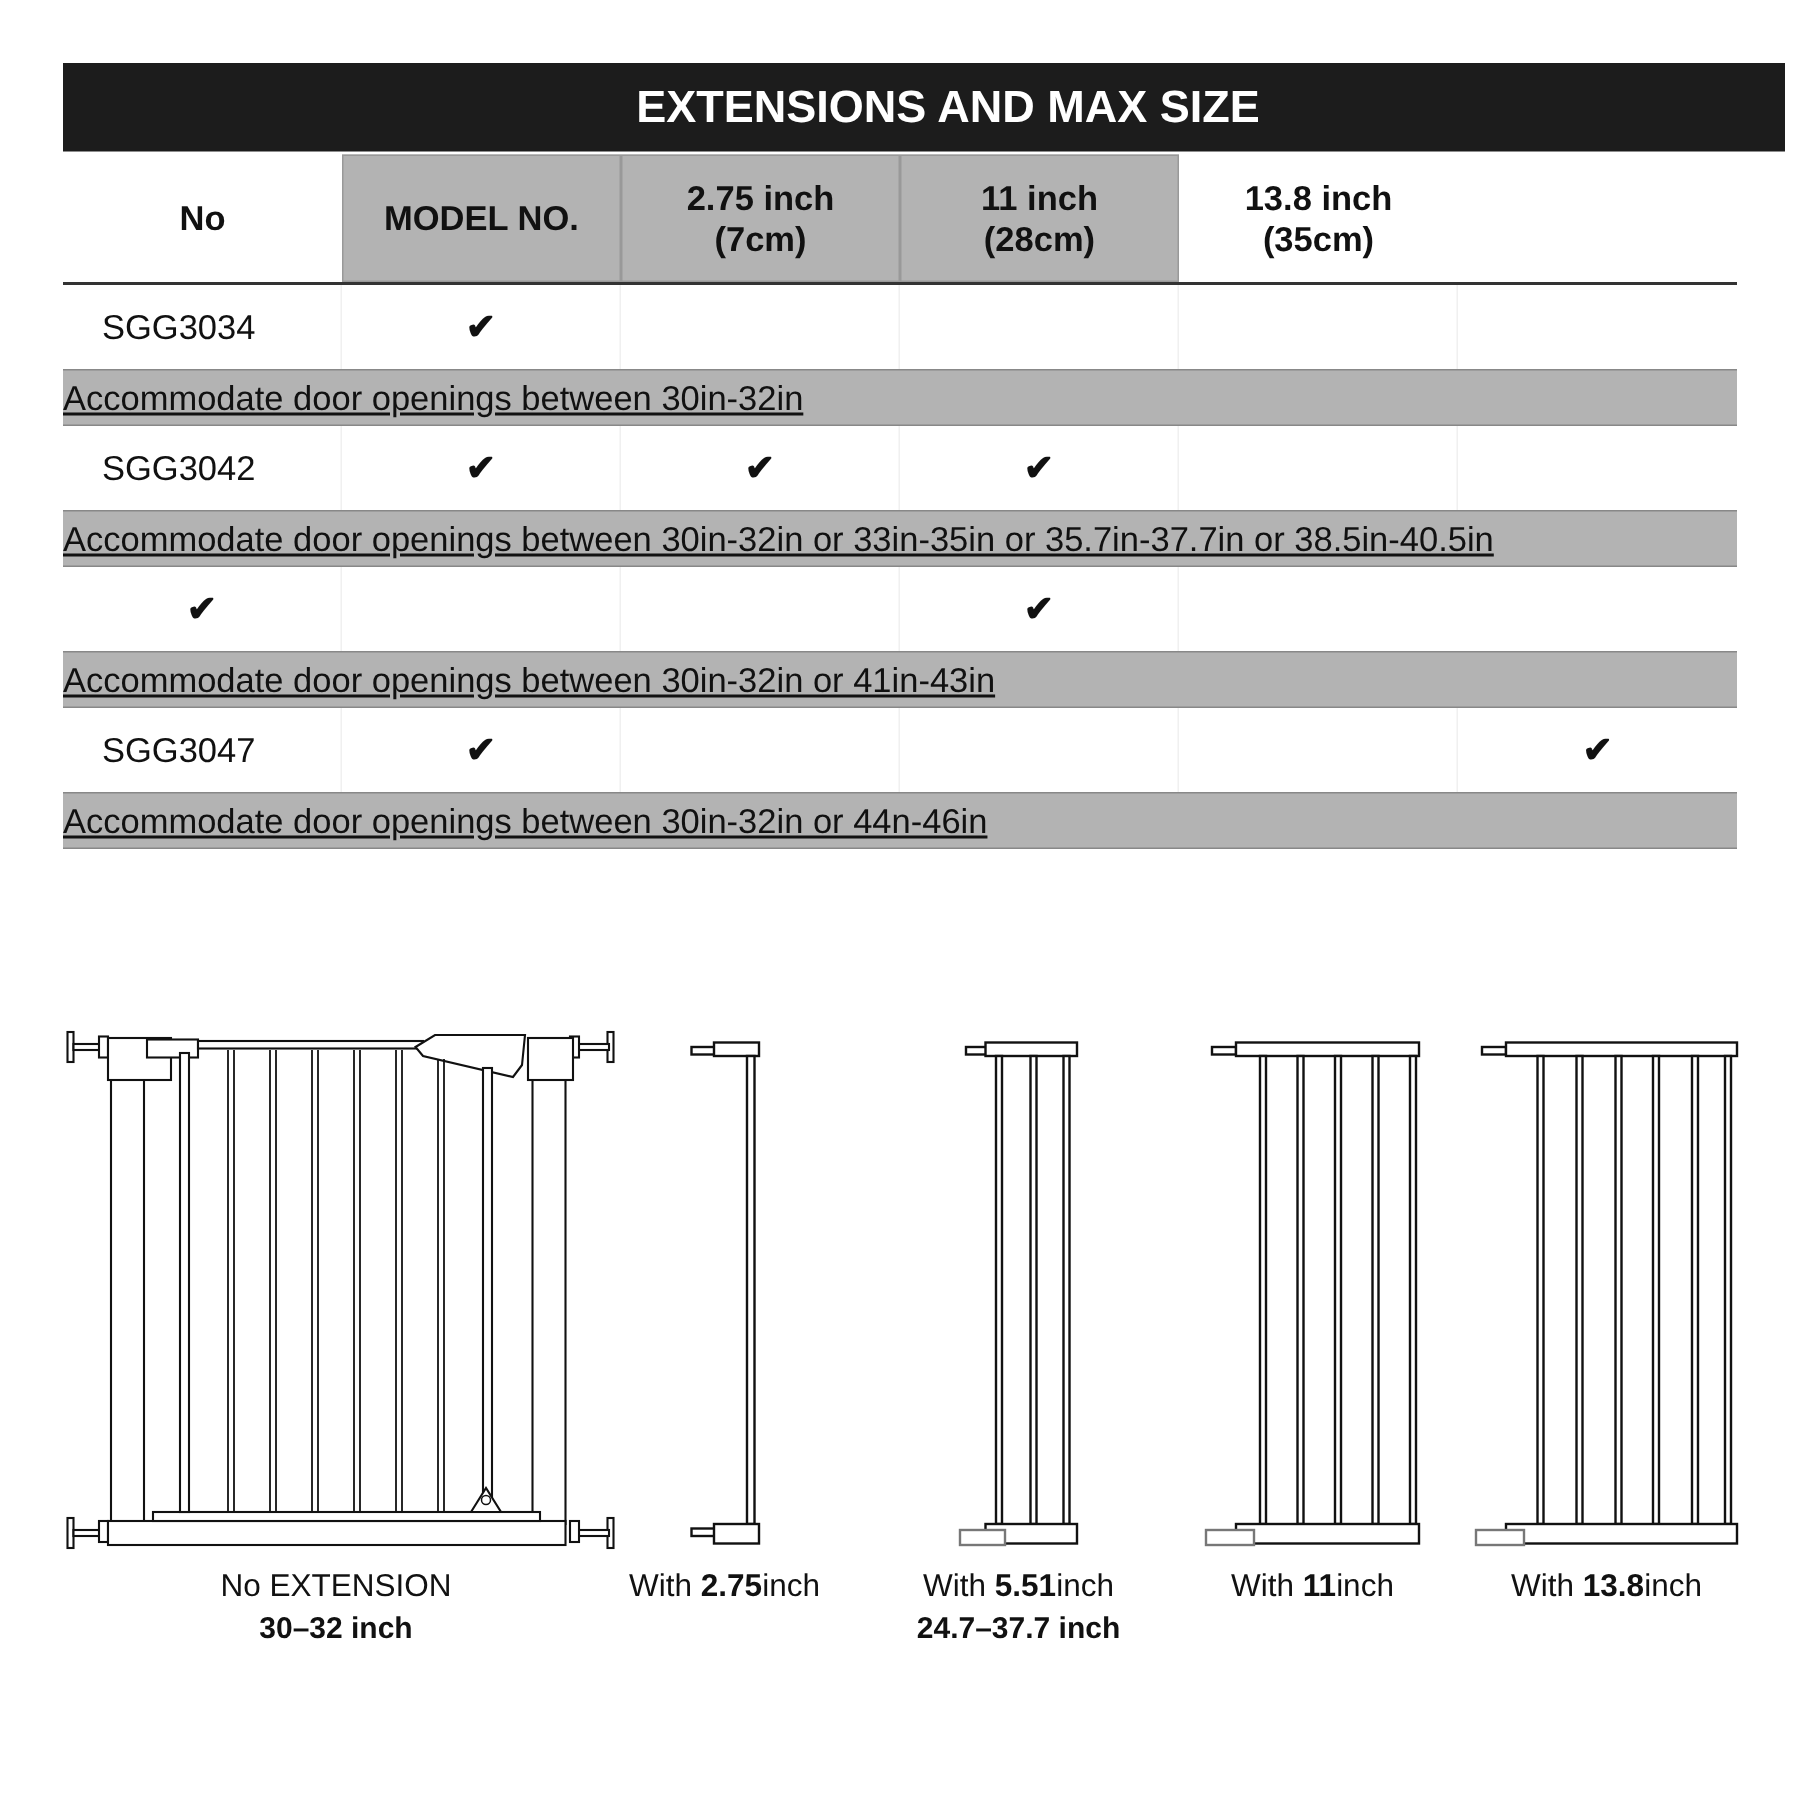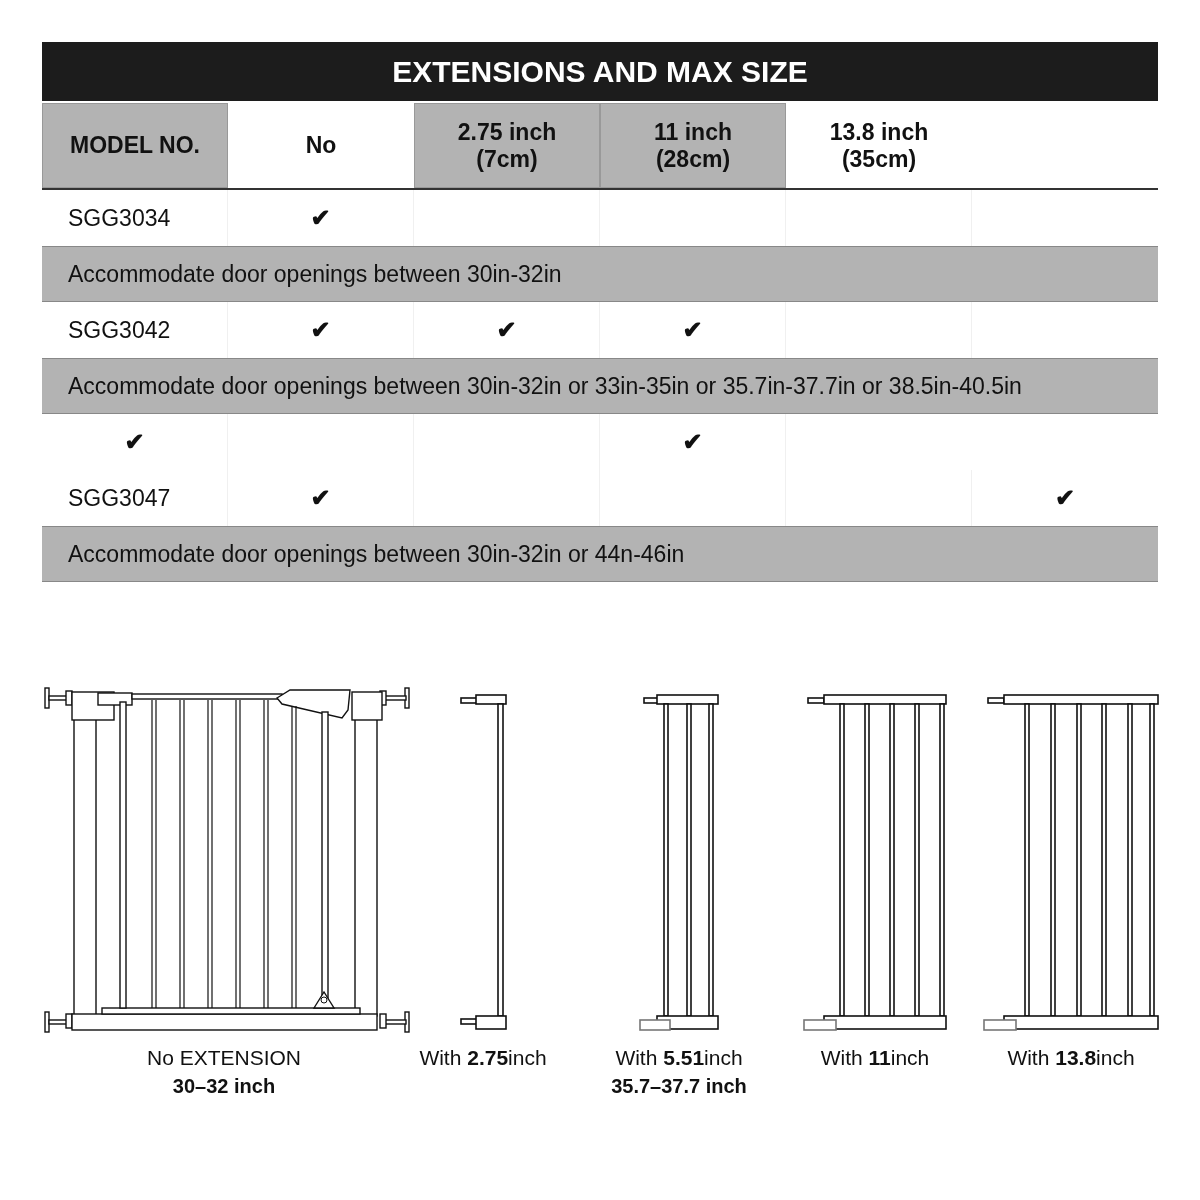--- a/index.html
+++ b/index.html
@@ -1,60 +1,60 @@
 <!DOCTYPE html>
 <html><head>
 <meta charset="utf-8">
 <style>
   html, body { margin: 0; padding: 0; background: #ffffff; }
   body { width: 1200px; height: 1200px; position: relative; overflow: hidden;
          font-family: "Liberation Sans", sans-serif; color: #111; }
 
   .title-bar { position: absolute; left: 42px; top: 42px; width: 1116px; height: 59px;
                background: #1c1c1c; color: #fff; display: flex; align-items: center;
-               justify-content: center; font-weight: bold; font-size: 30px; letter-spacing: 0px; }
+               justify-content: center; font-weight: bold; font-size: 30px; letter-spacing: 0px; padding-left: 32px; }
 
   .table { position: absolute; left: 42px; top: 103px; width: 1116px; }
   .hdr-row { display: flex; height: 85px; border-bottom: 2px solid #333; }
   .hdr-cell { width: 186px; display: flex; align-items: center; justify-content: center;
               text-align: center; font-weight: bold; font-size: 23px; line-height: 27px;
               box-sizing: border-box; }
   .hdr-cell.grey { background: #b3b3b3; border: 1px solid #999; }
   .hdr-cell.model { justify-content: center; }
 
   .model-row { display: flex; height: 56px; }
   .model-cell { width: 186px; box-sizing: border-box; border-right: 1px solid #f0f0f0;
                 display: flex; align-items: center; justify-content: center; font-size: 23px; }
   .model-cell.name { justify-content: flex-start; padding-left: 26px; }
   .model-cell:last-child { border-right: none; }
   .check { font-size: 24px; font-weight: bold; }
 
-  .desc-row { height: 56px; background: #b3b3b3; border-top: 1px solid #888; border-bottom: 1px solid #888;
-              display: flex; align-items: center; padding-left: 26px; font-size: 23px; box-sizing: border-box; }
+  .desc-row { height: 38px; background: #b3b3b3; border-top: 1px solid #888; border-bottom: 1px solid #888;
+              display: flex; align-items: center; font-size: 23px; box-sizing: border-box; text-decoration: underline; }
 
   .figures { position: absolute; left: 0; top: 680px; width: 1200px; height: 360px; }
   .fig { position: absolute; top: 0; }
 
   .caption { position: absolute; top: 1046px; text-align: center; }
   .caption .sub { font-size: 21px; line-height: 24px; }
   .caption .sub b { font-weight: bold; }
   .caption .main { font-size: 20px; font-weight: bold; line-height: 32px; }
 </style>
 </head>
 <body>
 
 <div class="title-bar">EXTENSIONS AND MAX SIZE</div>
 
 <div class="table">
   <div class="hdr-row">
+    <div class="hdr-cell">
+      <div><span>No</span></div>
+    </div>
     <div class="hdr-cell grey model">
       <div><span>MODEL NO.</span></div>
-    </div>
-    <div class="hdr-cell">
-      <div><span>No</span></div>
     </div>
     <div class="hdr-cell grey">
       <div>
           <div>2.75 inch</div>
           <div>(7cm)</div>
         </div>
     </div>
     <div class="hdr-cell grey">
       <div>
           <div>11 inch</div>
@@ -119,20 +119,21 @@
     <div class="model-cell">
         <span class="check"></span>
       </div>
     <div class="model-cell">
         <span class="check">✔</span>
       </div>
     <div class="model-cell">
         <span class="check"></span>
       </div>
   </div>
+  <div class="desc-row">Accommodate door openings between 30in-32in or 41in-43in</div>
 
   <div class="model-row">
     <div class="model-cell name">SGG3047</div>
     <div class="model-cell">
         <span class="check">✔</span>
       </div>
     <div class="model-cell">
         <span class="check"></span>
       </div>
     <div class="model-cell">
@@ -256,20 +257,20 @@
 
 <div class="caption" style="left:104px; width:240px;">
   <div class="sub"><span>No EXTENSION</span><b></b><span></span></div>
   <div class="main">30–32 inch</div>
 </div>
 <div class="caption" style="left:383px; width:200px;">
   <div class="sub"><span>With </span><b>2.75</b><span>inch</span></div>
 </div>
 <div class="caption" style="left:579px; width:200px;">
   <div class="sub"><span>With </span><b>5.51</b><span>inch</span></div>
-  <div class="main">35.7–37.7 inch</div>
+  <div class="main">24.7–37.7 inch</div>
 </div>
 <div class="caption" style="left:775px; width:200px;">
   <div class="sub"><span>With </span><b>11</b><span>inch</span></div>
 </div>
 <div class="caption" style="left:971px; width:200px;">
   <div class="sub"><span>With </span><b>13.8</b><span>inch</span></div>
 </div>
 
 </body></html>

